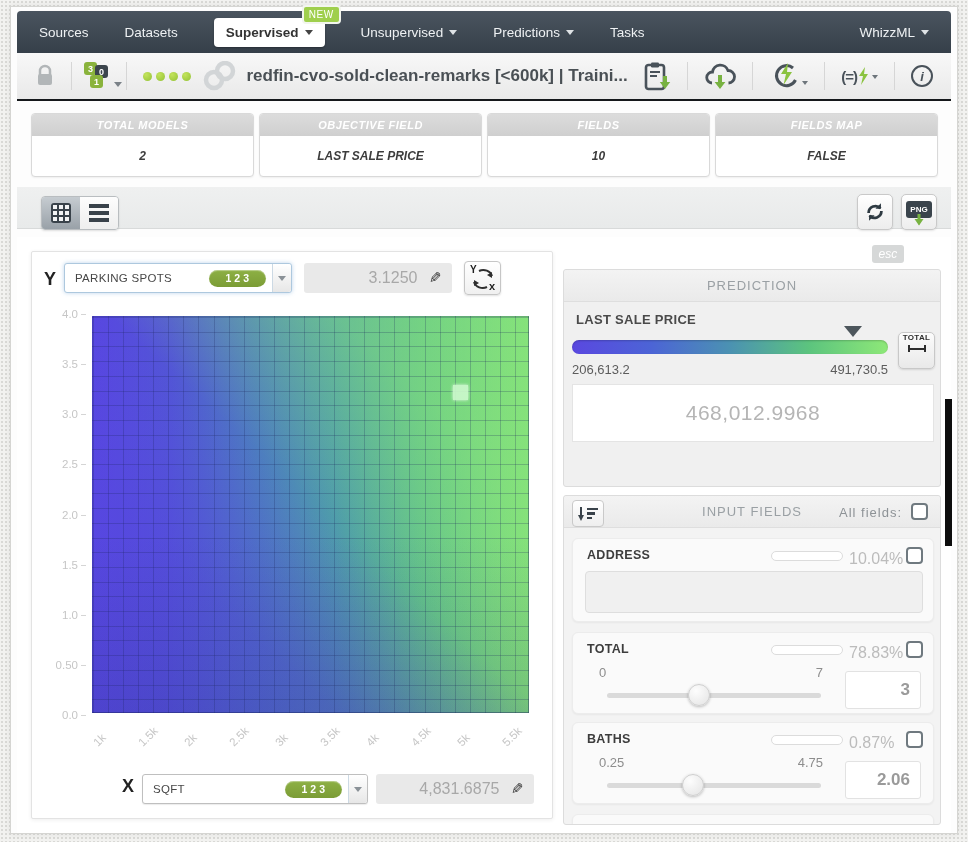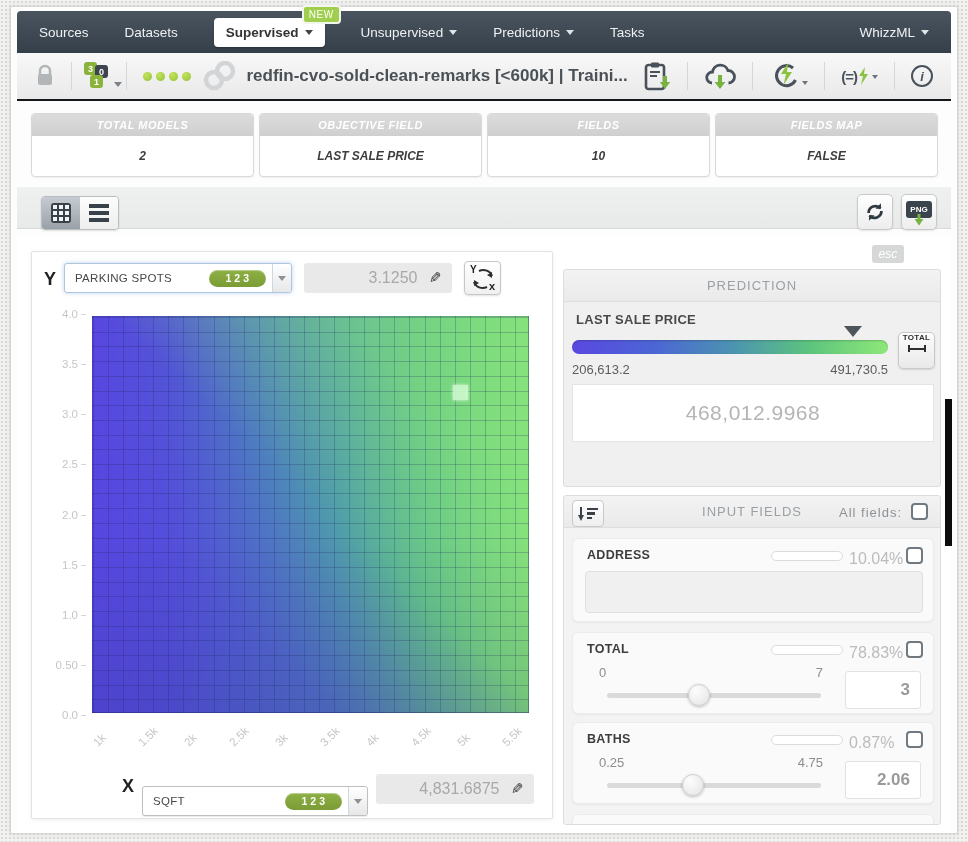--- a/index.html
+++ b/index.html
@@ -81,21 +81,21 @@
   .png-arrow { position:absolute; bottom:3px; left:50%; transform:translateX(-50%); }
   
   .content { position:absolute; left:6px; top:230px; width:934px; height:596px; background:#fff; }
   .esc-hint { position:absolute; right:18px; top:8px; display:flex; align-items:center; gap:6px; font-size:14px; color:#c9cbcb;flex-direction:column; }
   .esc-key { background:#d6d8d8; color:#fff; font-size:12px; border-radius:3px; padding:2px 7px; font-style:italic; }
   
   .chart-panel { position:absolute; left:14px; top:14px; width:522px; height:568px; background:#fff; border:1px solid #e3e3e3; border-radius:2px; box-shadow:0 1px 4px rgba(0,0,0,.07); }
   .axis-label { font-size:18px; font-weight:bold; color:#222; }
   .y-row-label { position:absolute; left:12px; top:17px; }
   .combo { position:absolute; height:30px; background:#fff; border:1px solid #adc8de; border-radius:3px; box-shadow:0 0 4px rgba(110,160,210,.45); display:flex; align-items:center; cursor:pointer; }
-  .combo.plain { border-color:#bfbfbf; box-shadow:0 1px 1px rgba(0,0,0,.08);margin-top:12px; }
+  .combo.plain { border-color:#bfbfbf; box-shadow:0 1px 1px rgba(0,0,0,.08); }
   .combo-y { left:32px; top:11px; width:228px; }
   .combo-label { font-size:11.5px; color:#474747; padding-left:10px; flex:1; letter-spacing:.3px; white-space:nowrap; }
   .type-pill { background:linear-gradient(#8db044,#7b9c36); color:#fff; font-size:10.5px; font-weight:bold; letter-spacing:3px; border-radius:9px; padding:2px 14px 3px 16px; margin-right:6px; box-shadow:inset 0 1px 1px rgba(255,255,255,.4); }
   .combo-arrow { width:19px; align-self:stretch; border-left:1px solid #ccd9e4; background:linear-gradient(#fff,#e7e7e7); display:flex; align-items:center; justify-content:center; border-radius:0 3px 3px 0; }
   .combo-arrow i { border-left:4px solid transparent; border-right:4px solid transparent; border-top:5px solid #8a9197; }
   .val-input { position:absolute; height:30px; background:#e9e9e9; border-radius:3px; display:flex; align-items:center; justify-content:flex-end; gap:12px; padding:0 10px; }
   .val-input .num { color:#a8a8a8; font-size:16px; }
   .pencil { color:#2f2f2f; font-size:15px; cursor:pointer; transform:scaleX(-1); display:inline-block; }
   .val-y { left:272px; top:11px; width:148px; }
   .swap-btn { position:absolute; left:432px; top:9px; width:37px; height:34px; background:linear-gradient(#fff,#f0f0f0); border:1px solid #c6c6c6; border-radius:4px; cursor:pointer; box-shadow:0 1px 2px rgba(0,0,0,.12); }

